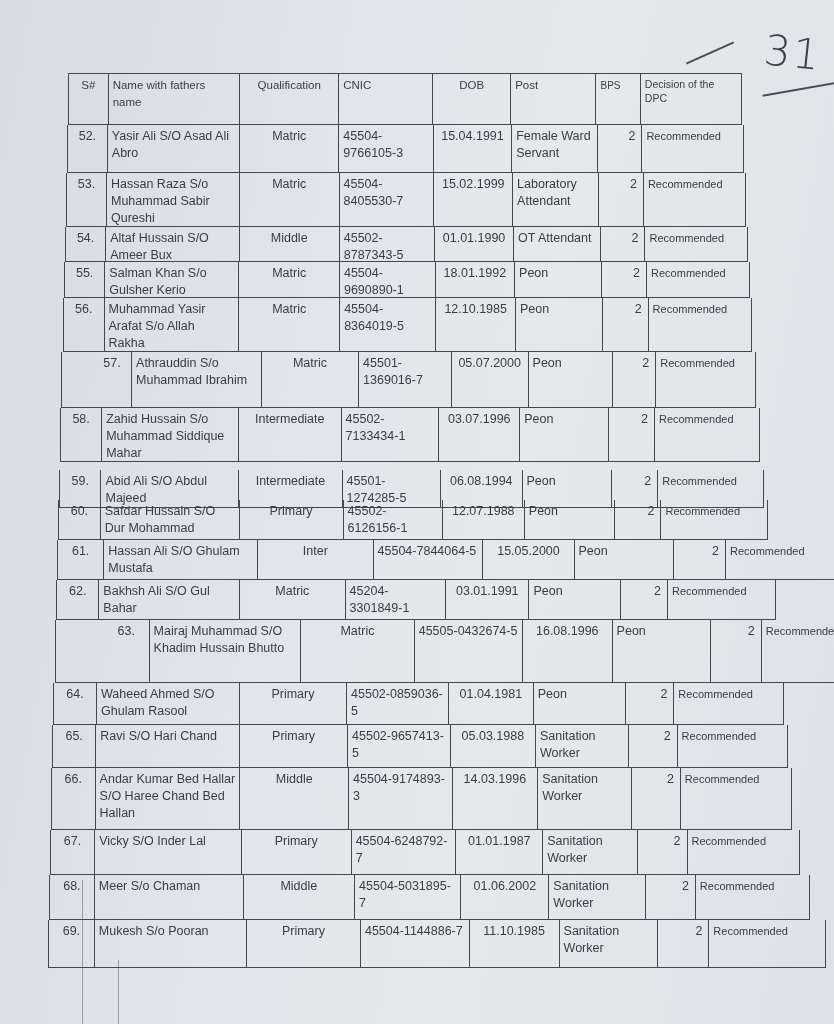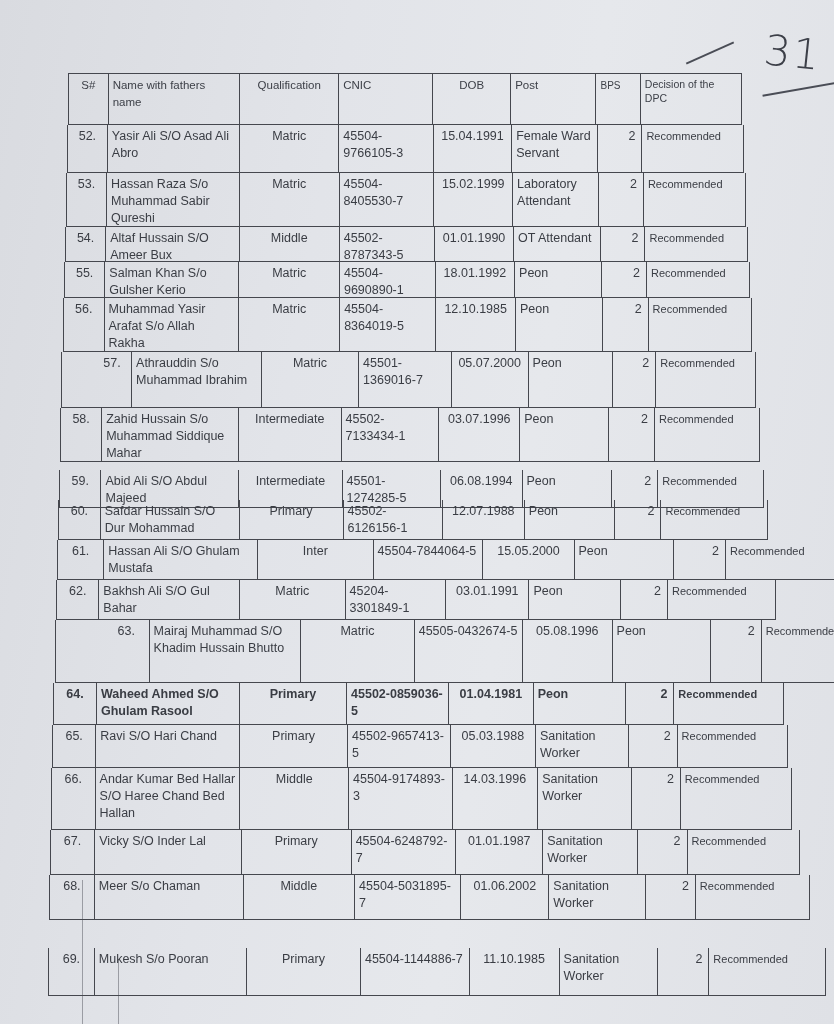--- a/index.html
+++ b/index.html
@@ -167,26 +167,26 @@
         <div class="cell c-dob">03.01.1991</div>
         <div class="cell c-post">Peon</div>
         <div class="cell c-bps">2</div>
         <div class="cell c-dec">Recommended</div>
       </div>
       <div class="row" style="top: 620px; height: 63px; left: 55px; width: 823px; padding-left: 48px;">
         <div class="cell c-sn">63.</div>
         <div class="cell c-name">Mairaj Muhammad S/O Khadim Hussain Bhutto</div>
         <div class="cell c-qual">Matric</div>
         <div class="cell c-cnic">45505-0432674-5</div>
-        <div class="cell c-dob">05.08.1996</div>
-        <div class="cell c-post">Peon</div>
-        <div class="cell c-bps">2</div>
-        <div class="cell c-dec">Recommended</div>
-      </div>
-      <div class="row" style="top: 683px; height: 42px; left: 53px; width: 731px; font-weight: bold;">
+        <div class="cell c-dob">16.08.1996</div>
+        <div class="cell c-post">Peon</div>
+        <div class="cell c-bps">2</div>
+        <div class="cell c-dec">Recommended</div>
+      </div>
+      <div class="row" style="top: 683px; height: 42px; left: 53px; width: 731px;">
         <div class="cell c-sn">64.</div>
         <div class="cell c-name">Waheed Ahmed S/O Ghulam Rasool</div>
         <div class="cell c-qual">Primary</div>
         <div class="cell c-cnic">45502-0859036-5</div>
         <div class="cell c-dob">01.04.1981</div>
         <div class="cell c-post">Peon</div>
         <div class="cell c-bps">2</div>
         <div class="cell c-dec">Recommended</div>
       </div>
       <div class="row" style="top: 725px; height: 43px; left: 52px; width: 736px;">
@@ -222,21 +222,21 @@
       <div class="row" style="top: 875px; height: 45px; left: 49px; width: 761px;">
         <div class="cell c-sn">68.</div>
         <div class="cell c-name">Meer S/o Chaman</div>
         <div class="cell c-qual">Middle</div>
         <div class="cell c-cnic">45504-5031895-7</div>
         <div class="cell c-dob">01.06.2002</div>
         <div class="cell c-post">Sanitation Worker</div>
         <div class="cell c-bps">2</div>
         <div class="cell c-dec">Recommended</div>
       </div>
-      <div class="row" style="top: 948px; height: 48px; left: 48px; width: 778px;">
+      <div class="row" style="top: 920px; height: 48px; left: 48px; width: 778px;">
         <div class="cell c-sn">69.</div>
         <div class="cell c-name">Mukesh S/o Pooran</div>
         <div class="cell c-qual">Primary</div>
         <div class="cell c-cnic">45504-1144886-7</div>
         <div class="cell c-dob">11.10.1985</div>
         <div class="cell c-post">Sanitation Worker</div>
         <div class="cell c-bps">2</div>
         <div class="cell c-dec">Recommended</div>
       </div>
     </div>

